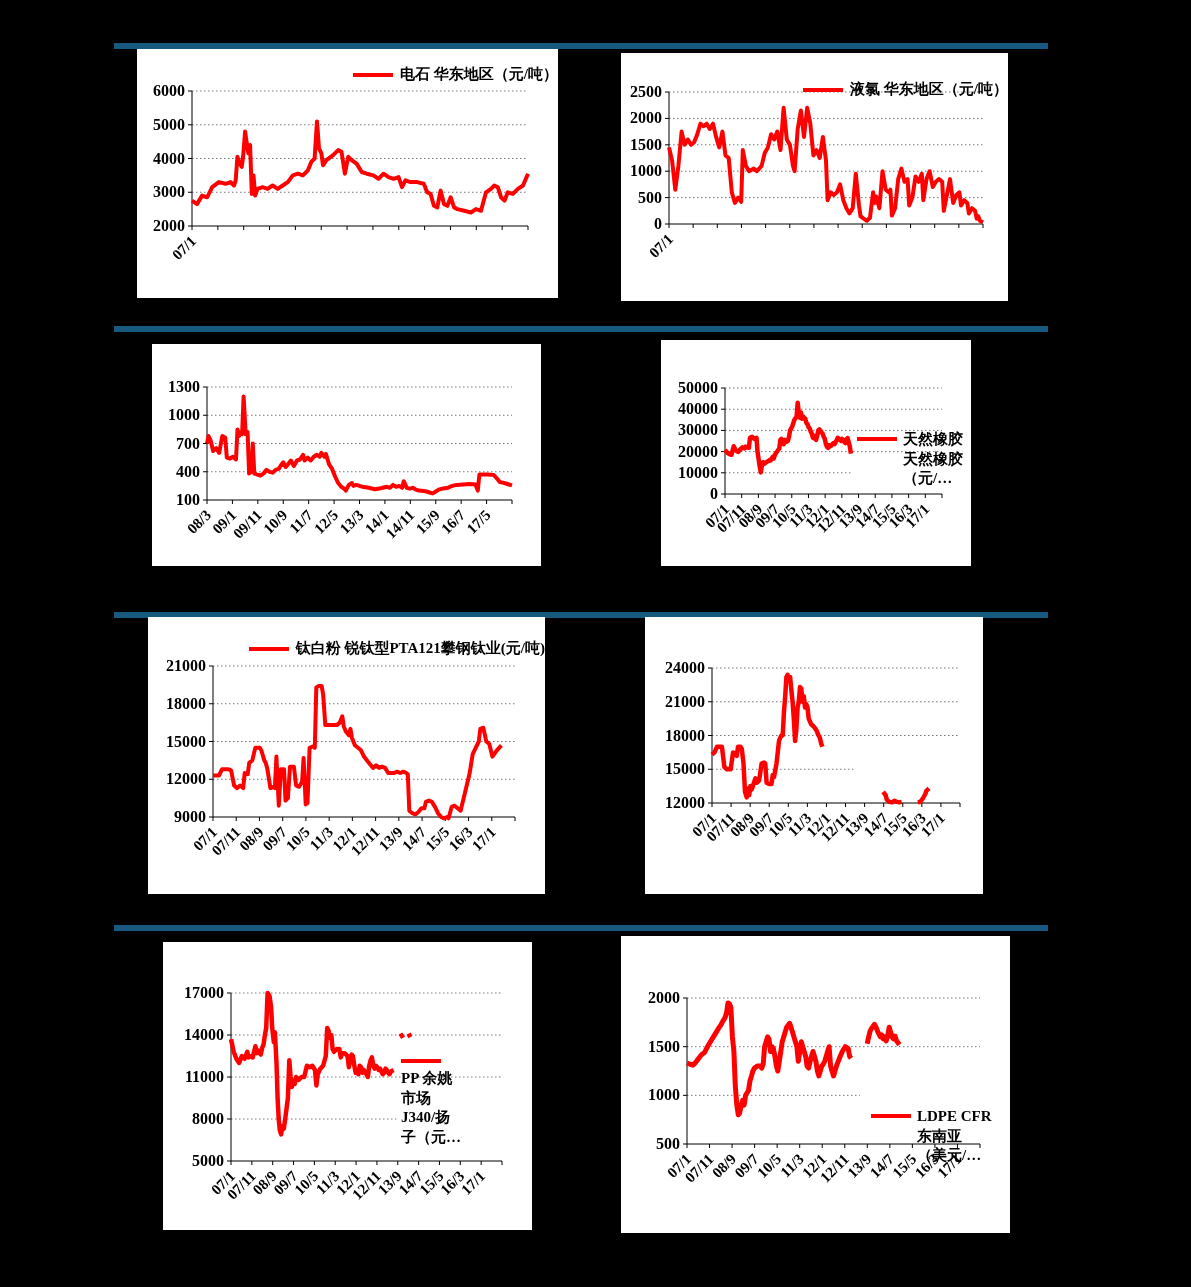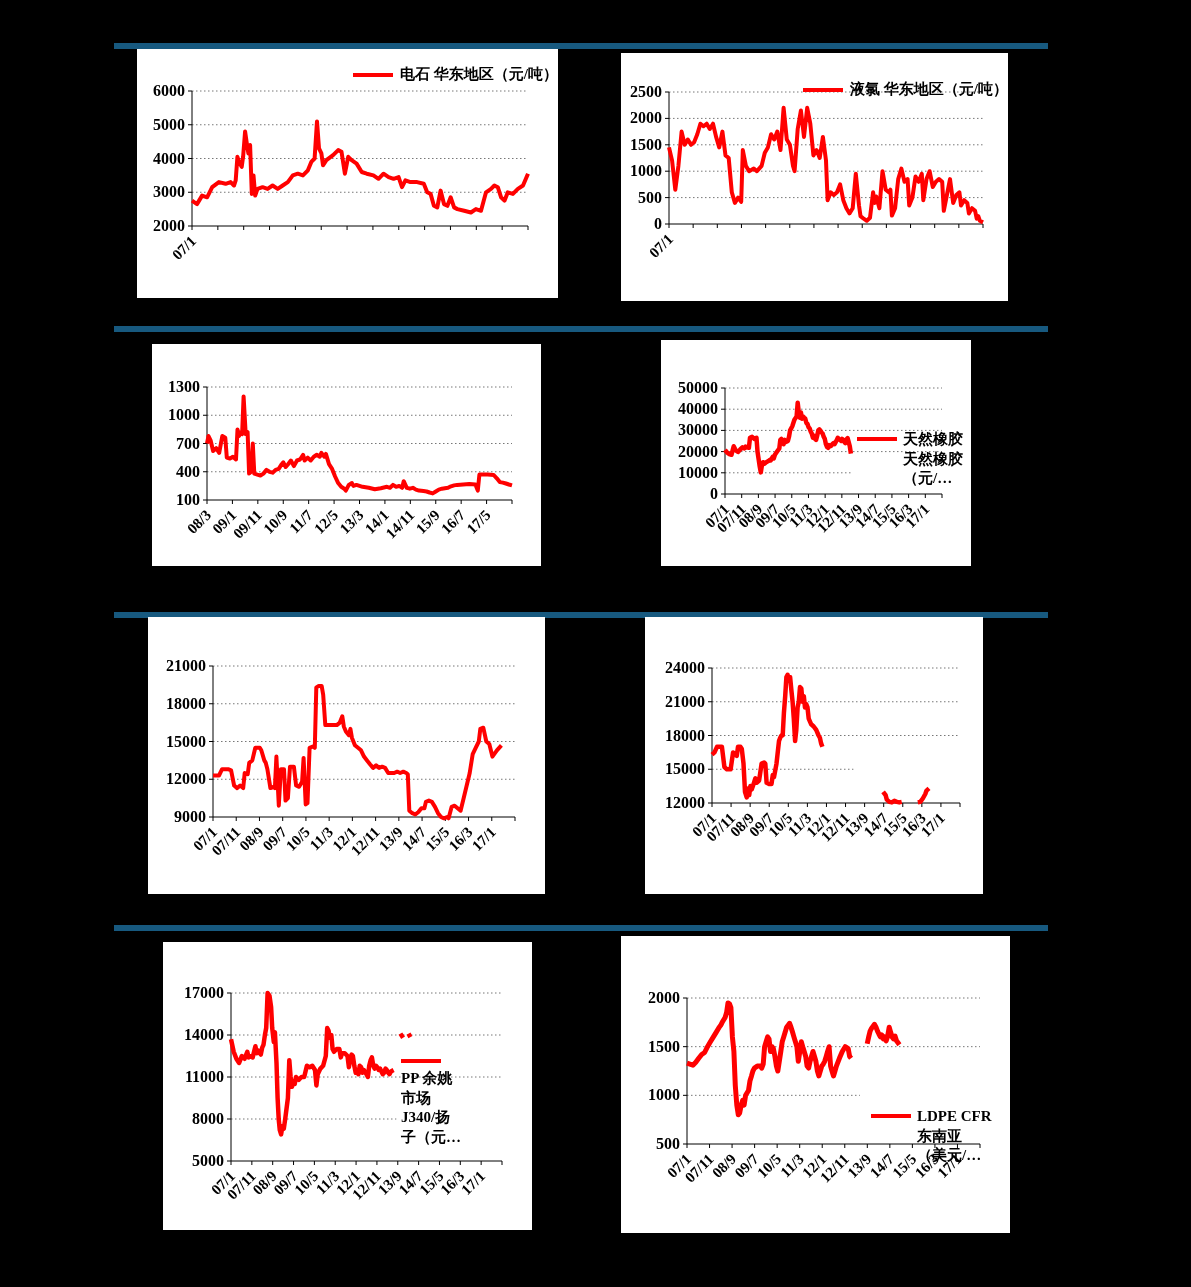--- a/index.html
+++ b/index.html
@@ -278,20 +278,24 @@
           <text x="186.15384615384616" y="216" class="xlab" text-anchor="end" transform="rotate(-45 186.15384615384616 216)">11/3</text>
           <text x="209.3846153846154" y="216" class="xlab" text-anchor="end" transform="rotate(-45 209.3846153846154 216)">12/1</text>
           <text x="232.6153846153846" y="216" class="xlab" text-anchor="end" transform="rotate(-45 232.6153846153846 216)">12/11</text>
           <text x="255.84615384615387" y="216" class="xlab" text-anchor="end" transform="rotate(-45 255.84615384615387 216)">13/9</text>
           <text x="279.0769230769231" y="216" class="xlab" text-anchor="end" transform="rotate(-45 279.0769230769231 216)">14/7</text>
           <text x="302.3076923076923" y="216" class="xlab" text-anchor="end" transform="rotate(-45 302.3076923076923 216)">15/5</text>
           <text x="325.53846153846155" y="216" class="xlab" text-anchor="end" transform="rotate(-45 325.53846153846155 216)">16/3</text>
           <text x="348.7692307692308" y="216" class="xlab" text-anchor="end" transform="rotate(-45 348.7692307692308 216)">17/1</text>
           <path d="M65.0 158.5L71.0 158.5L74.1 152.2L80.1 152.2L83.1 153.4L86.1 168.5L89.2 171.1L92.2 168.5L95.2 171.1L96.7 156.0L99.7 157.2L101.2 145.9L104.3 143.4L107.3 130.8L111.8 130.8L113.3 133.3L116.3 143.4L117.8 145.9L119.4 152.2L122.4 171.1L125.4 169.8L126.9 171.1L128.4 139.6L130.8 188.7L132.9 152.2L136.0 152.2L137.5 183.6L139.9 181.1L142.0 149.7L145.9 149.7L148.1 168.5L151.1 169.8L154.1 164.8L155.6 140.9L157.7 187.4L159.5 186.2L161.6 130.8L164.7 129.5L166.8 130.8L168.3 70.4L170.7 69.1L173.7 69.1L175.2 77.9L177.3 108.1L182.8 108.1L188.8 108.1L191.8 105.6L194.3 99.3L195.8 109.4L197.9 114.4L200.9 118.2L202.4 111.9L203.9 120.7L206.9 128.3L210.0 130.8L213.0 133.3L216.0 139.6L219.0 143.4L222.0 147.2L225.1 150.9L228.1 148.4L231.1 150.9L234.1 149.7L237.1 150.9L240.2 156.0L246.2 156.0L249.2 154.7L252.2 156.0L255.3 154.7L258.3 156.0L259.8 157.2L261.3 193.7L264.3 196.2L267.3 197.5L270.4 195.0L273.4 191.2L276.4 191.2L277.9 184.9L280.9 183.6L283.9 184.9L287.0 189.9L290.0 196.2L293.0 200.0L296.0 201.3L299.1 200.0L300.6 201.3L303.6 189.9L306.6 188.7L309.6 191.2L312.6 193.7L315.7 181.1L318.7 168.5L321.7 156.0L324.7 137.1L327.7 130.8L330.8 124.5L332.3 111.9L335.3 110.7L338.3 124.5L341.3 127.0L344.4 139.6L348.9 133.3L353.4 128.3" class="series" stroke-width="4"></path>
         </svg>
+        <div class="legend-top" style="top: 22px;">
+          <span class="lsample"></span>
+          <span>钛白粉 锐钛型PTA121攀钢钛业(元/吨)</span>
+        </div>
       </div>
     </section>
   <section class="card c6">
       <div class="mount">
         <svg viewBox="0 0 338 277" width="338" height="277">
           <line x1="67" x2="208.35999999999999" y1="152.25" y2="152.25" class="grid"></line>
           <line x1="67" x2="315" y1="118.5" y2="118.5" class="grid"></line>
           <line x1="67" x2="315" y1="84.75" y2="84.75" class="grid"></line>
           <line x1="67" x2="315" y1="51" y2="51" class="grid"></line>
           <line x1="67" x2="67" y1="51" y2="186" class="axis"></line>

